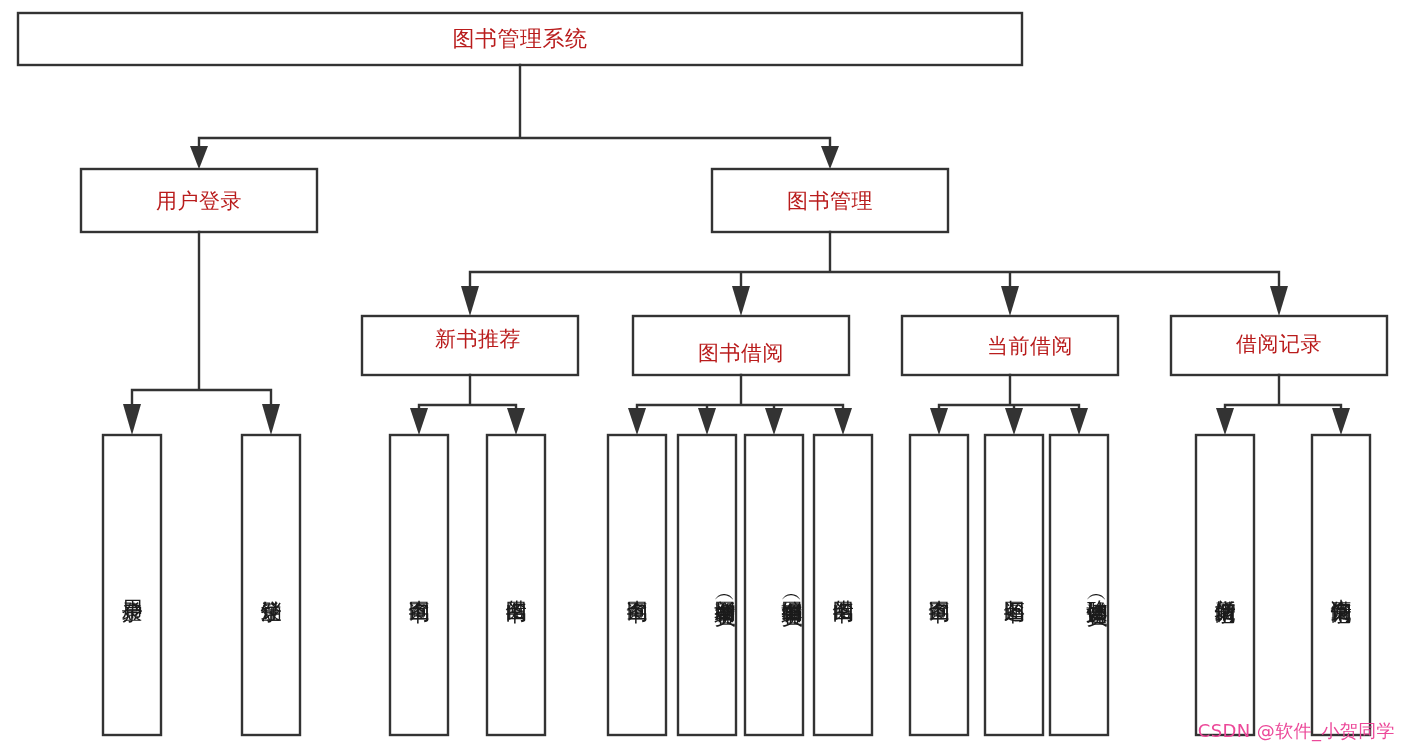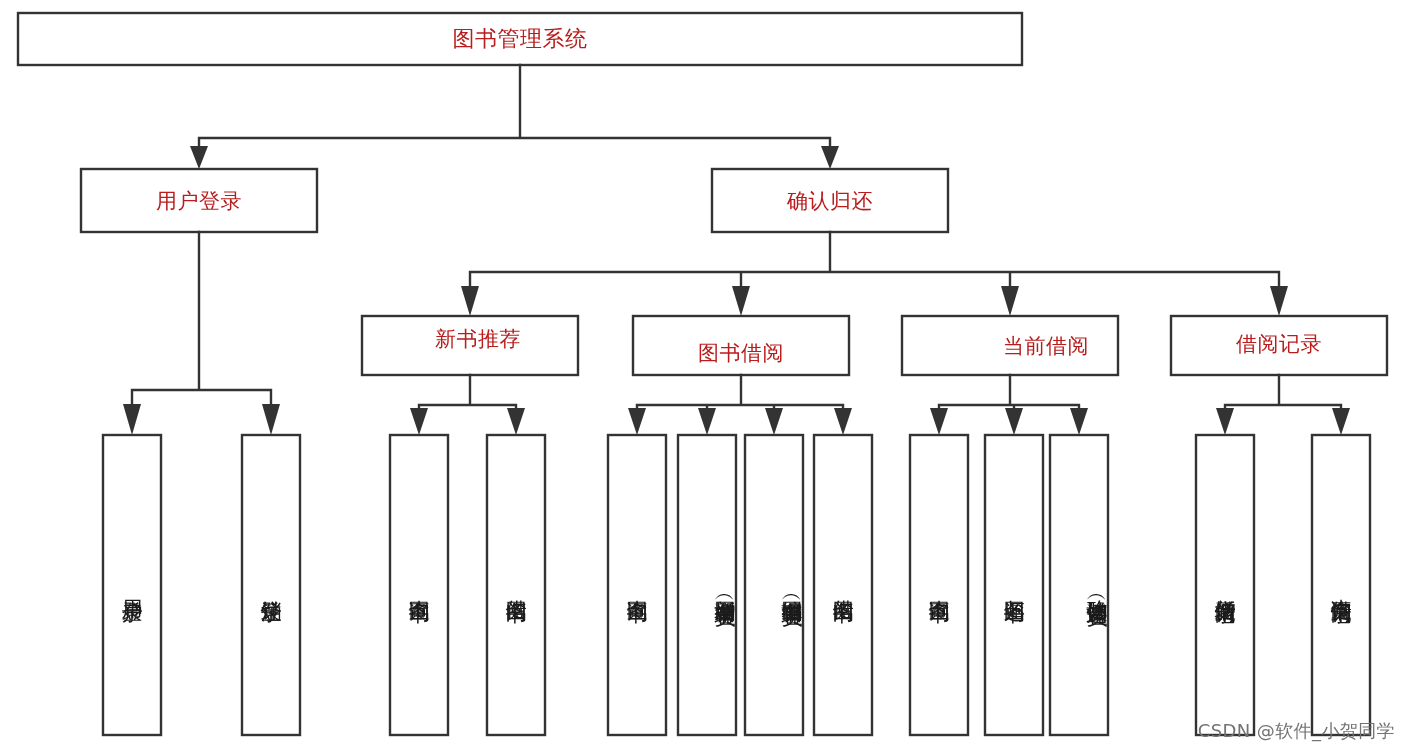--- a/index.html
+++ b/index.html
@@ -71,21 +71,21 @@
     pointer-events: none;
   }
   .node-label-v.align-center {
     align-items: center;
     padding-top: 0;
   }
   .watermark {
     position: absolute;
     right: 10px;
     bottom: 4px;
-    color: #737373;
+    color: #ec4899;
     font-size: 18px;
     letter-spacing: 0.4px;
     white-space: nowrap;
   }
 </style>
 </head>
 <body>
 
 <div id="diagram-root">
 
@@ -149,25 +149,25 @@
     <polygon class="arrow-head" points="1070,408 1088,408 1079,435"></polygon>
 
     <path class="connector" d="M 1279,375 L 1279,405 M 1225,405 L 1341,405 M 1225,405 L 1225,412 M 1341,405 L 1341,412"></path>
     <polygon class="arrow-head" points="1216,408 1234,408 1225,435"></polygon>
     <polygon class="arrow-head" points="1332,408 1350,408 1341,435"></polygon>
   </svg>
 
   <div class="node-label-h node-label-root" style="left:18px;  top:13px;  width:1004px; height:52px;">图书管理系统</div>
 
   <div class="node-label-h" style="left:81px;  top:169px; width:236px; height:63px;">用户登录</div>
-  <div class="node-label-h" style="left:712px; top:169px; width:236px; height:63px;">确认归还</div>
+  <div class="node-label-h" style="left:712px; top:169px; width:236px; height:63px;">图书管理</div>
 
   <div class="node-label-h" style="left:370px; top:316px; width:216px; height:46px;">新书推荐</div>
   <div class="node-label-h" style="left:633px; top:316px; width:216px; height:73px;">图书借阅</div>
-  <div class="node-label-h" style="left:902px; top:316px; width:256px; height:59px;margin-left:16px;">当前借阅</div>
+  <div class="node-label-h" style="left:902px; top:316px; width:256px; height:59px;">当前借阅</div>
   <div class="node-label-h" style="left:1171px;top:316px; width:216px; height:55px;">借阅记录</div>
 
   <div class="node-label-v align-center" style="left:103px; top:435px; width:58px; height:300px;">用户登录</div>
   <div class="node-label-v align-center" style="left:242px; top:435px; width:58px; height:300px;">注销登录</div>
 
   <div class="node-label-v align-center" style="left:390px; top:435px; width:58px; height:300px;">查询图书</div>
   <div class="node-label-v align-center" style="left:487px; top:435px; width:58px; height:300px;">借阅图书</div>
 
   <div class="node-label-v align-center" style="left:608px; top:435px; width:58px; height:300px;">查询图书</div>
   <div class="node-label-v" style="left:678px; top:435px; width:58px; height:300px;">新增图书（管理员）</div>

